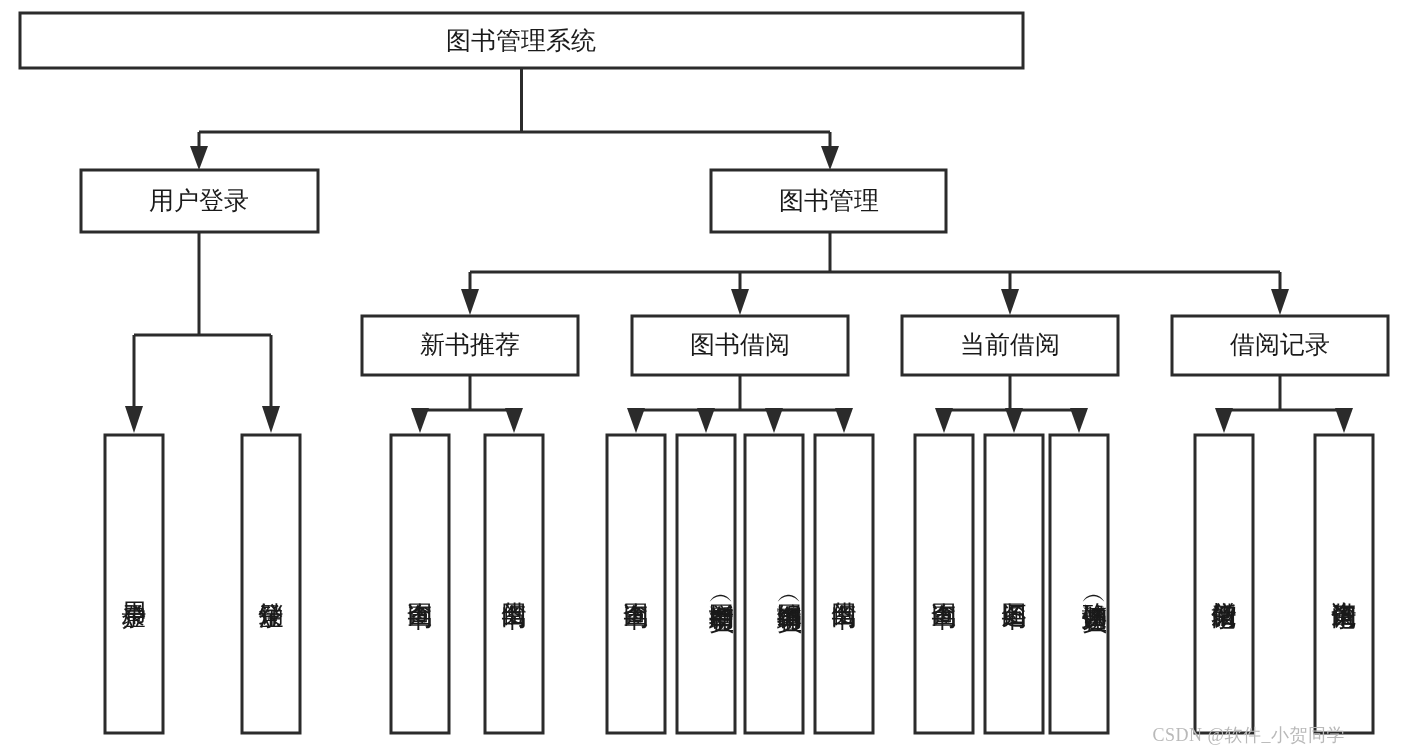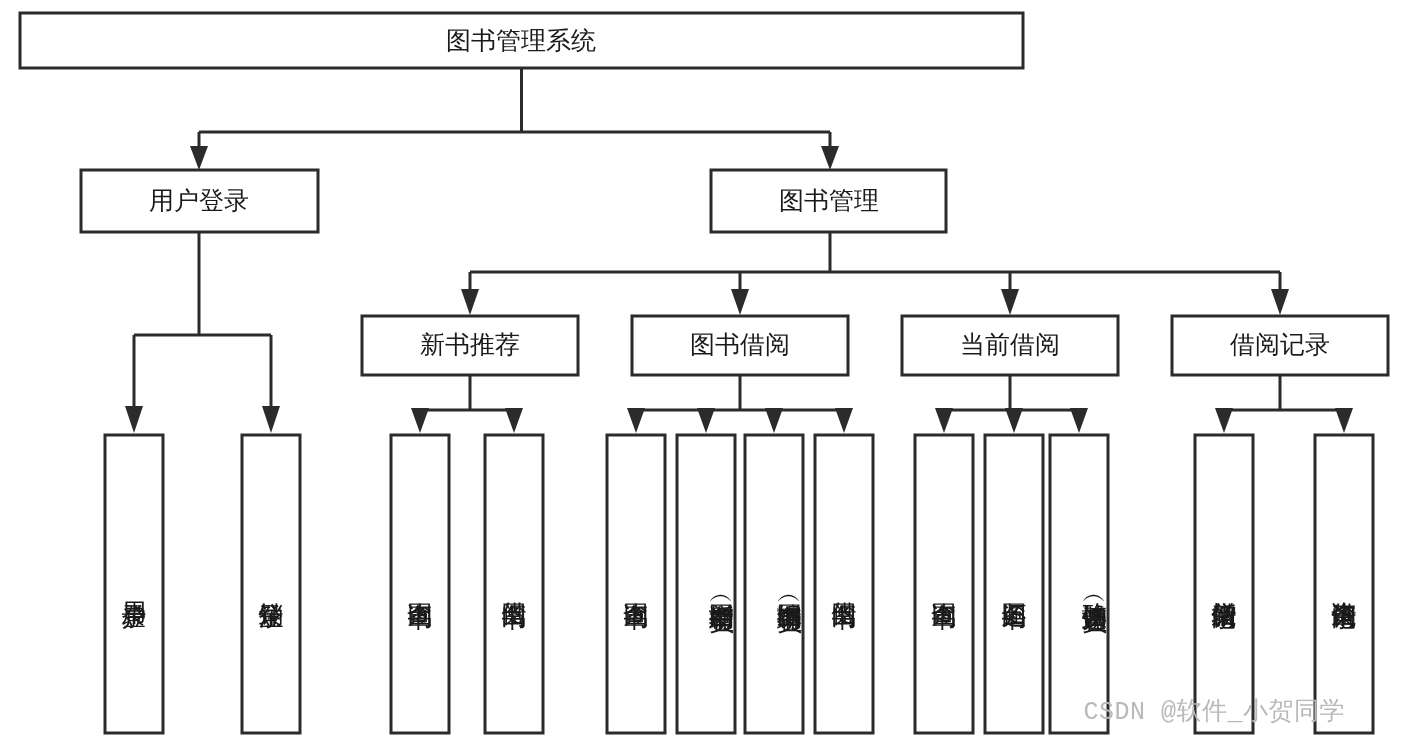--- a/index.html
+++ b/index.html
@@ -63,23 +63,23 @@
     justify-content: center;
     white-space: nowrap;
     pointer-events: none;
   }
   .leaf-label.centered {
     align-items: center;
   }
   #watermark {
     position: absolute;
     right: 8px;
-    bottom: 20px;
-    font-family: Liberation Mono, monospace;
-    font-size: 25px;
+    bottom: 0;
+    font-family: Liberation Serif, serif;
+    font-size: 18px;
     color: #b9b9b9;
     letter-spacing: 0.5px;
     user-select: none;
   }
 </style>
 </head>
 <body>
 
 <div id="diagram-root">
 

